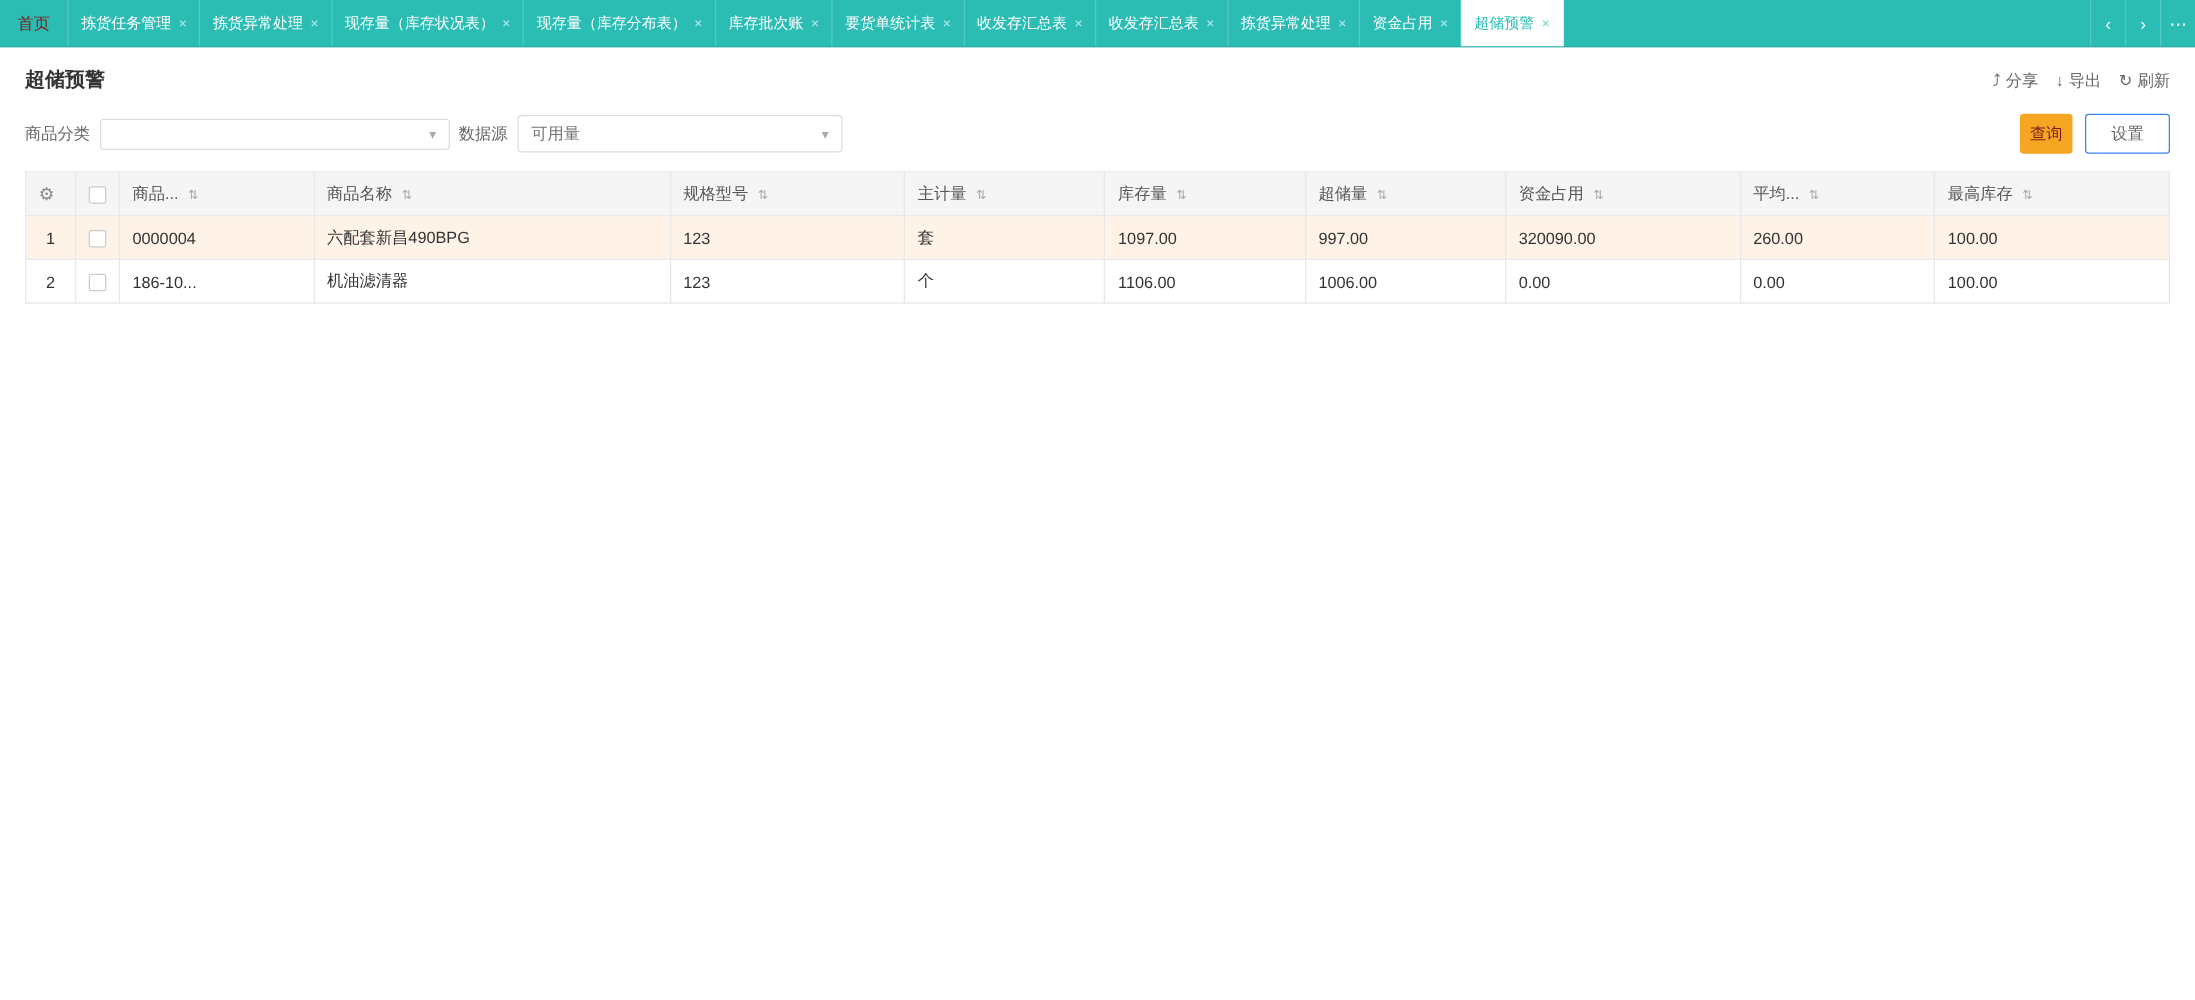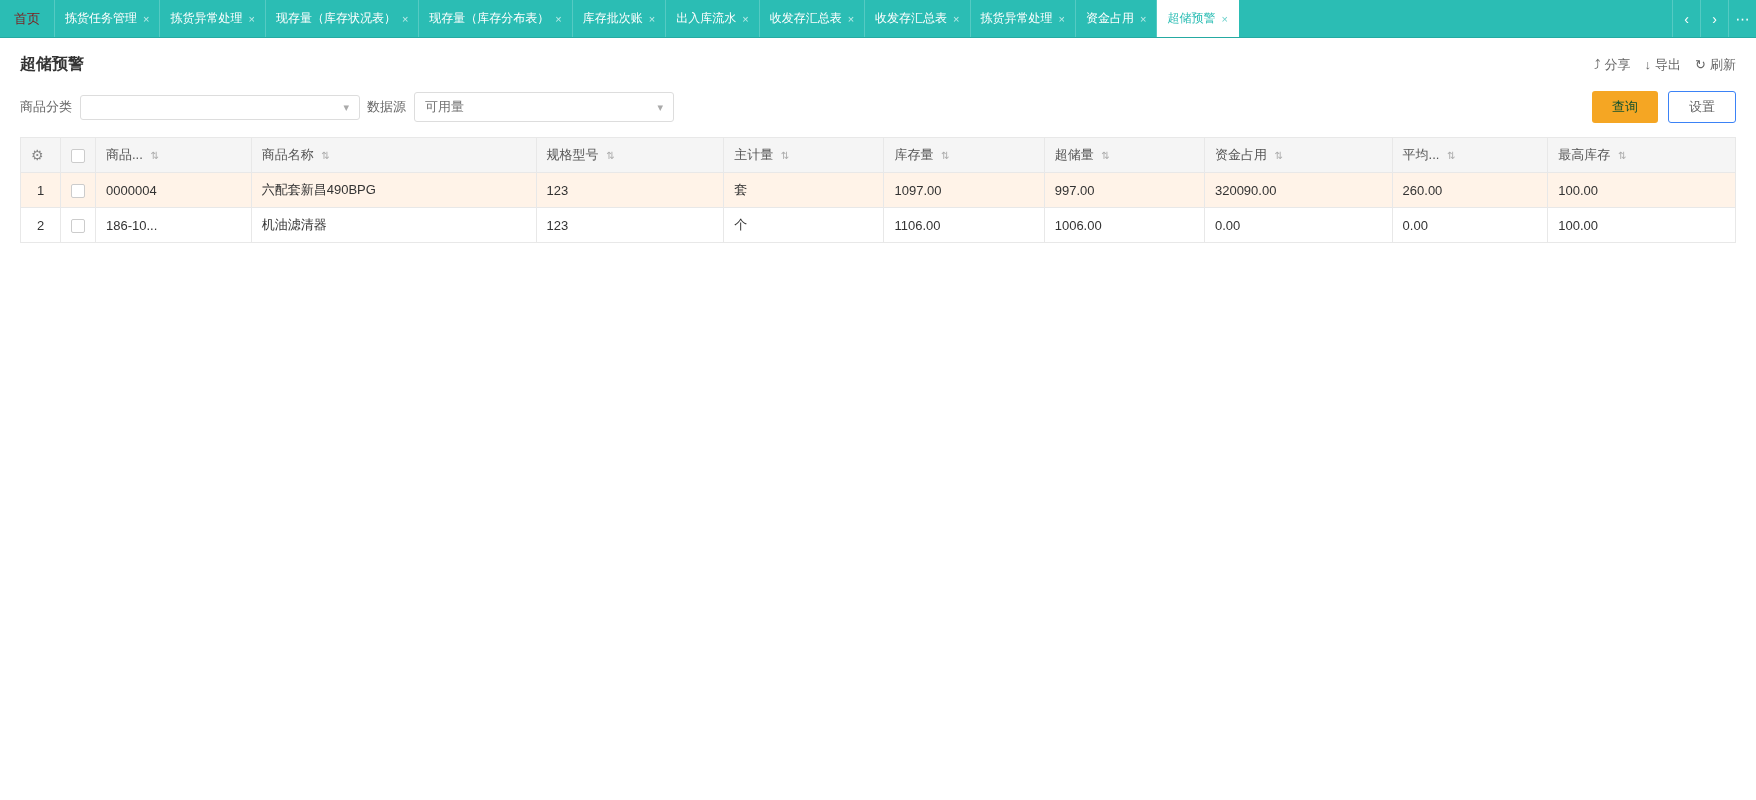--- a/index.html
+++ b/index.html
@@ -127,24 +127,24 @@
     .filter-select-datasource {
       min-width: 260px;
     }
     .filter-actions {
       margin-left: auto;
       display: flex;
       gap: 10px;
     }
     .btn-query {
       background: #f5a623;
-      color: #14532d;
+      color: #7f1d1d;
       border: none;
       border-radius: 3px;
-      padding: 7px 20px;
+      padding: 7px 8px;
       font-size: 13px;
       cursor: pointer;
     }
     .btn-settings {
       background: #fff;
       color: #666;
       border: 1px solid #3b82f6;
       border-radius: 3px;
       padding: 6px 20px;
       font-size: 13px;
@@ -235,21 +235,21 @@
   </div>
   <div class="nav-tab">
     <span>现存量（库存分布表）</span>
     <span class="close-x">×</span>
   </div>
   <div class="nav-tab">
     <span>库存批次账</span>
     <span class="close-x">×</span>
   </div>
   <div class="nav-tab">
-    <span>出入库流水</span>
+    <span>要货单统计表</span>
     <span class="close-x">×</span>
   </div>
   <div class="nav-tab">
     <span>收发存汇总表</span>
     <span class="close-x">×</span>
   </div>
   <div class="nav-tab">
     <span>收发存汇总表</span>
     <span class="close-x">×</span>
   </div>

